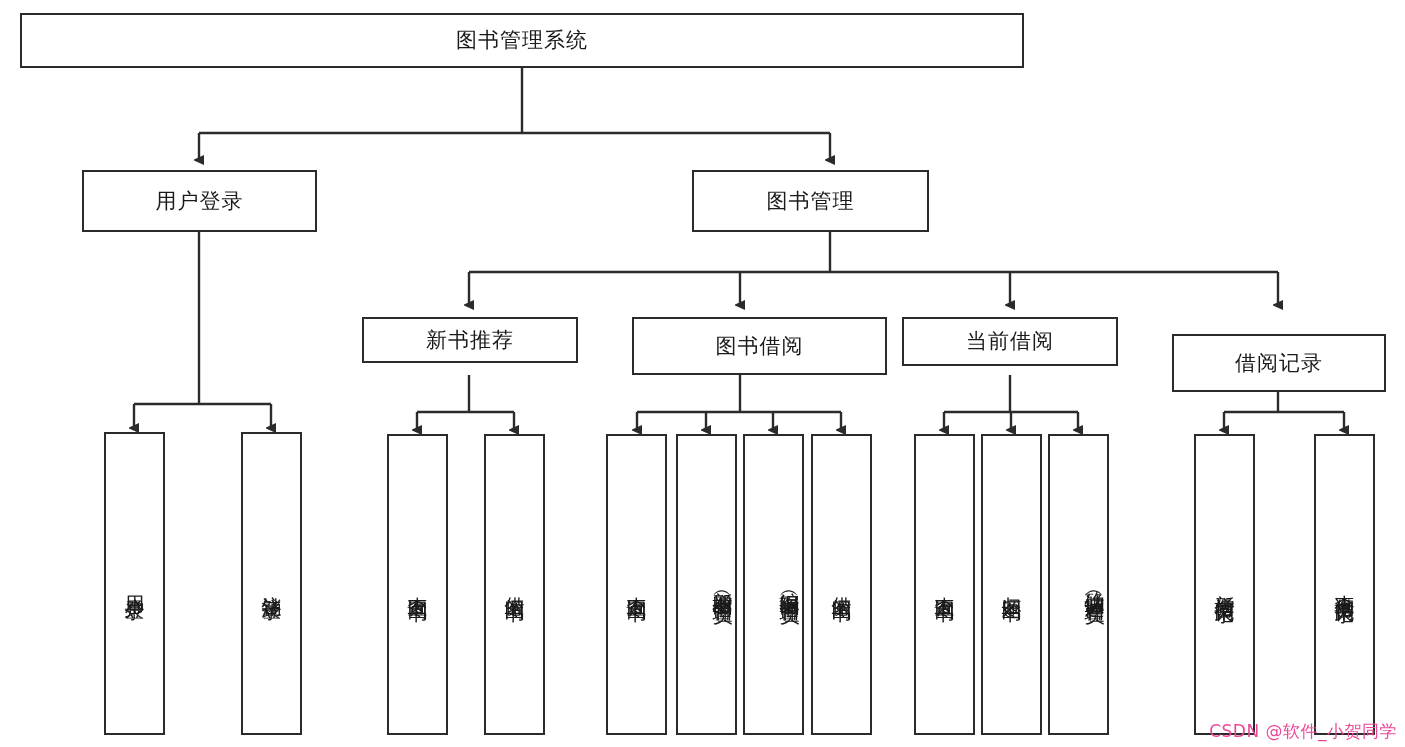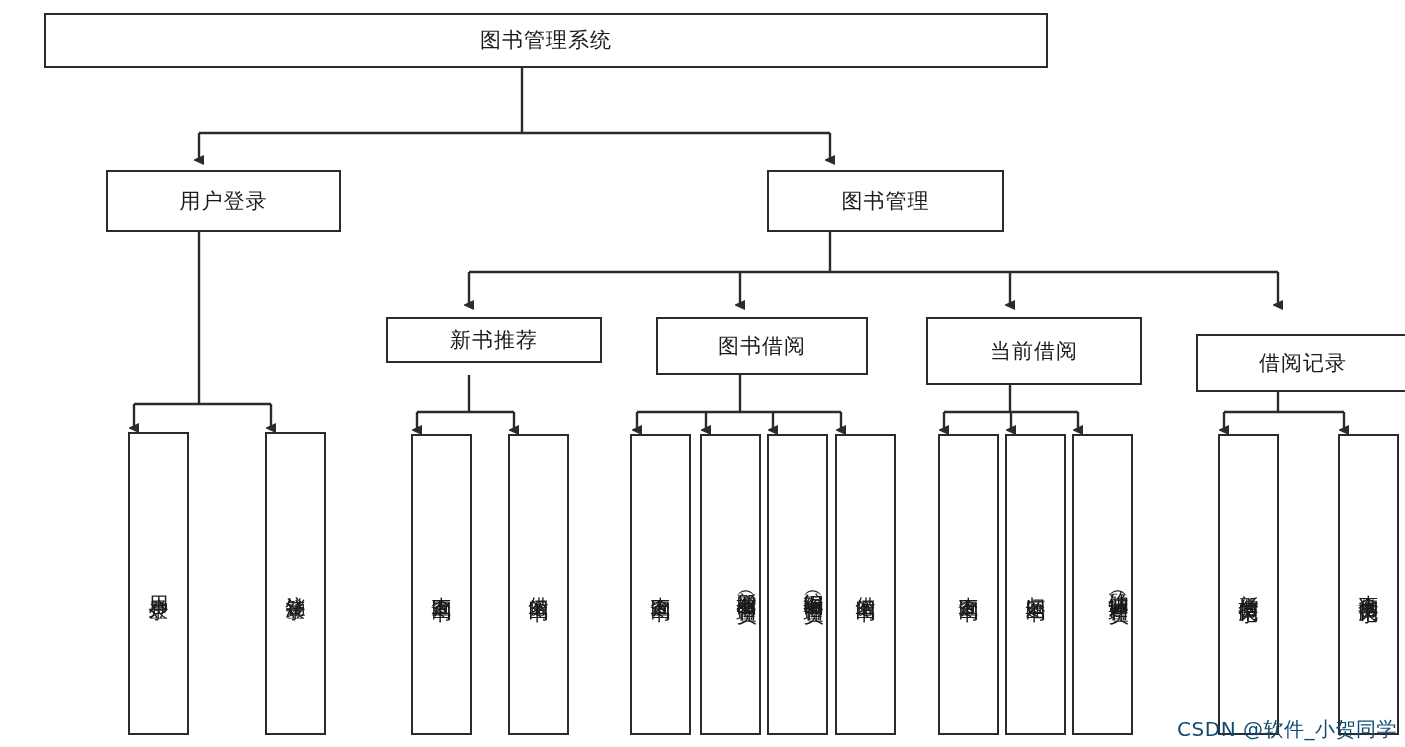--- a/index.html
+++ b/index.html
@@ -29,21 +29,20 @@
     position: absolute;
     box-sizing: border-box;
     background: #ffffff;
     border: 2px solid #2b2b2b;
     display: flex;
     align-items: center;
     justify-content: center;
     color: #1a1a1a;
     text-align: center;
     line-height: 1.25;
-    margin-left: 24px;
   }
   .node.h {
     font-size: 21px;
     letter-spacing: 1px;
   }
   .node.v {
     writing-mode: vertical-rl;
     text-orientation: upright;
     font-size: 20px;
     letter-spacing: 2px;
@@ -57,22 +56,22 @@
     display: block;
     white-space: normal;
   }
   .node.v.mid .vtext {
     margin-top: 0;
   }
   .watermark {
     position: absolute;
     right: 8px;
     bottom: 4px;
-    font-size: 20px;
-    color: #0c4a6e;
+    font-size: 17px;
+    color: #ec4899;
     letter-spacing: 0.5px;
     white-space: nowrap;
     margin-left: 8px;
   }
 </style>
 </head>
 <body>
 
 <div id="canvas">
 
@@ -126,31 +125,31 @@
     </g>
   </svg>
 
   <div class="node h" style="left:20px; top:13px; width:1004px; height:55px;">
     <span>图书管理系统</span>
   </div>
 
   <div class="node h" style="left:82px; top:170px; width:235px; height:62px;">
     <span>用户登录</span>
   </div>
-  <div class="node h" style="left:743px; top:170px; width:237px; height:62px;">
+  <div class="node h" style="left:692px; top:170px; width:237px; height:62px;">
     <span>图书管理</span>
   </div>
 
   <div class="node h" style="left:362px; top:317px; width:216px; height:46px;">
     <span>新书推荐</span>
   </div>
-  <div class="node h" style="left:632px; top:317px; width:212px; height:58px;">
+  <div class="node h" style="left:632px; top:317px; width:255px; height:58px;">
     <span>图书借阅</span>
   </div>
-  <div class="node h" style="left:902px; top:317px; width:216px; height:68px;">
+  <div class="node h" style="left:902px; top:317px; width:216px; height:49px;">
     <span>当前借阅</span>
   </div>
   <div class="node h" style="left:1172px; top:334px; width:214px; height:58px;">
     <span>借阅记录</span>
   </div>
 
   <div class="node v mid" style="left:104px; top:432px; width:61px; height:303px; align-items:center;">
     <span class="vtext">用户登录</span>
   </div>
   <div class="node v mid" style="left:241px; top:432px; width:61px; height:303px; align-items:center;">

